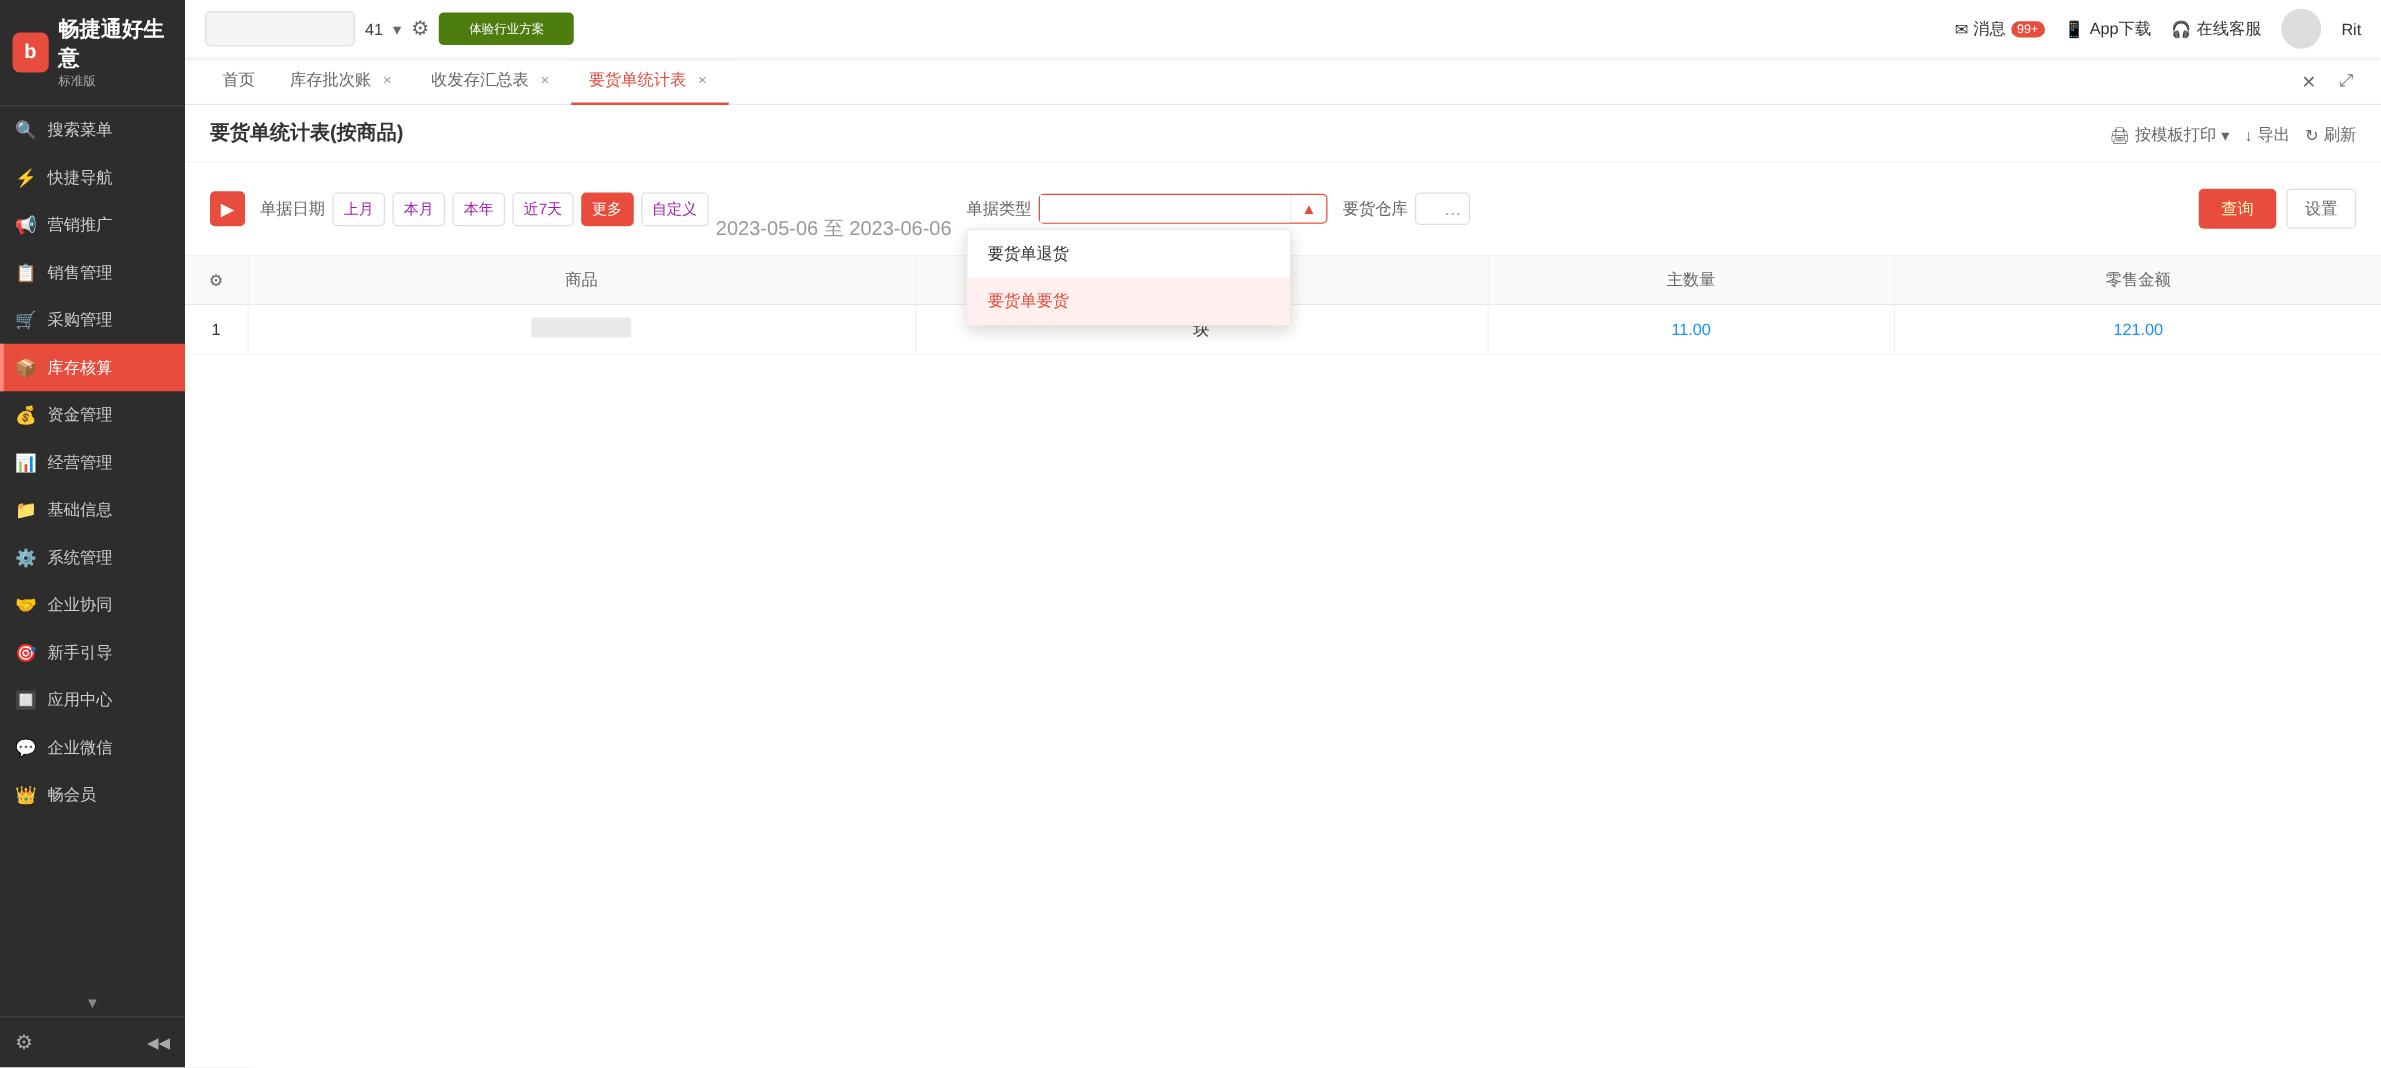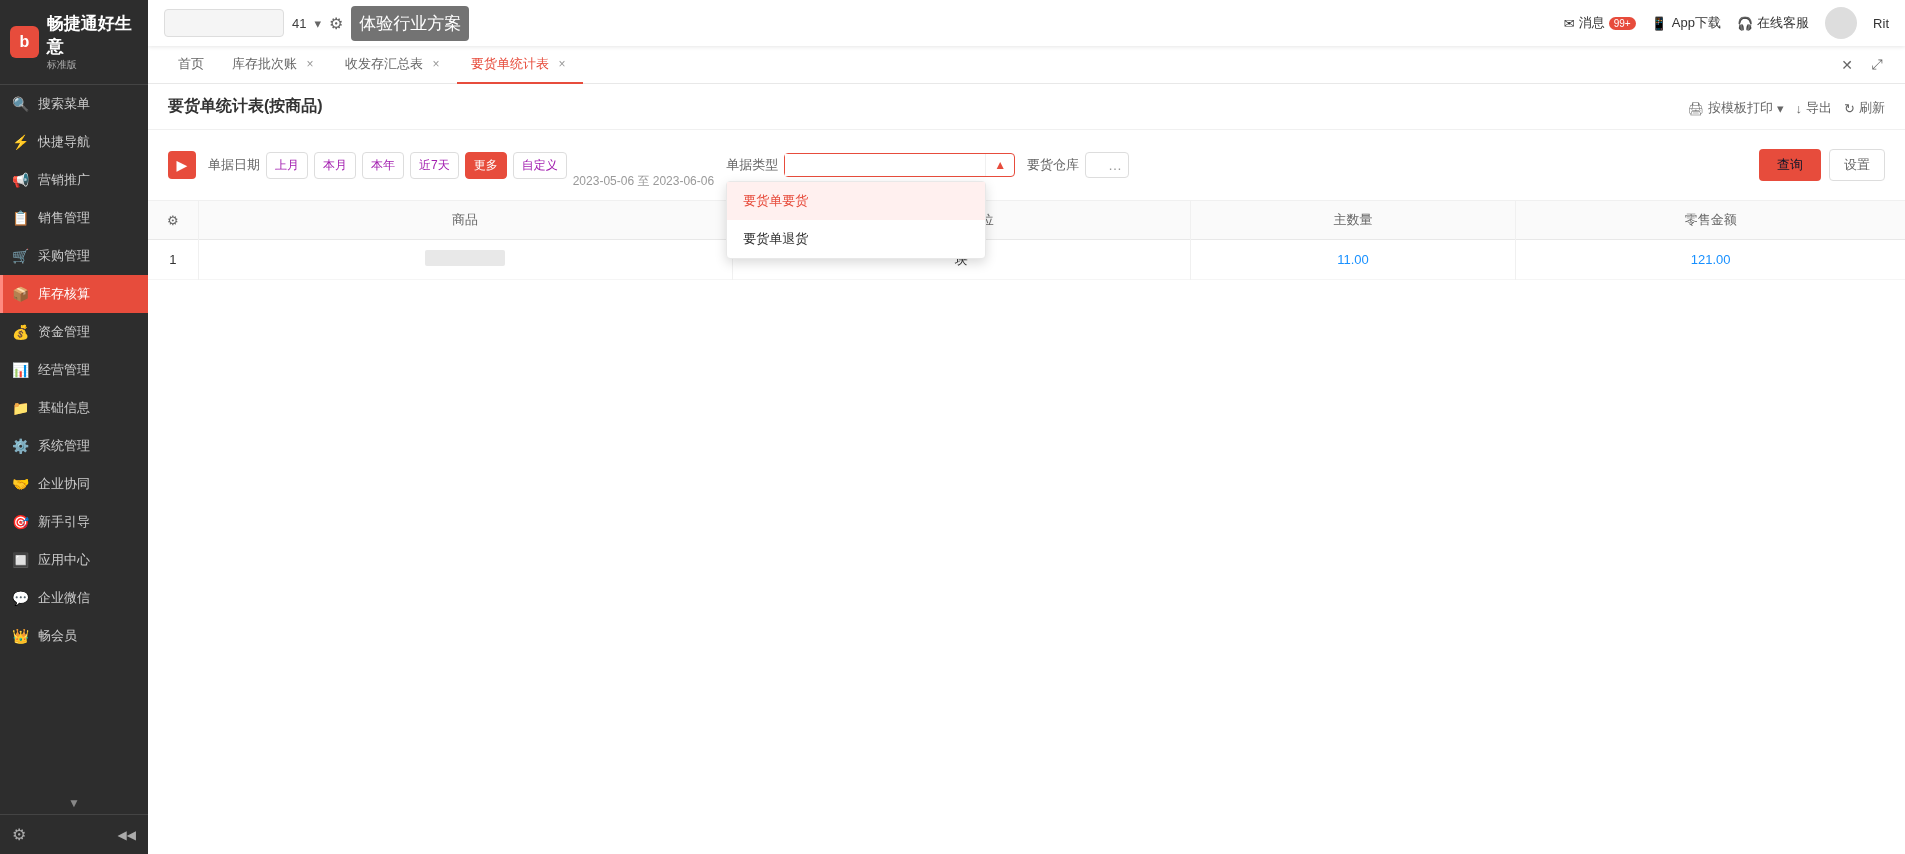--- a/index.html
+++ b/index.html
@@ -143,26 +143,26 @@
       gap: 4px;
       color: #666;
       cursor: pointer;
     }
     .topbar-gear {
       color: #666;
       cursor: pointer;
       font-size: 16px;
     }
     .topbar-trial-btn {
-      background: #737373;
+      background: #4d7c0f;
       color: #fff;
       border: none;
       border-radius: 4px;
-      padding: 6px 8px;
-      font-size: 17px;
+      padding: 6px 24px;
+      font-size: 10px;
       cursor: pointer;
       font-family: inherit;
     }
     .topbar-right {
       display: flex;
       align-items: center;
       gap: 16px;
     }
     .topbar-msg {
       display: flex;
@@ -336,21 +336,21 @@
       font-size: 12px;
       color: #a21caf;
       background: #fff;
     }
     .date-btn.more {
       background: #e74c3c;
       color: #fff;
       border-color: #e74c3c;
     }
     .date-range {
-      font-size: 12px;
+      font-size: 16px;
       color: #999;
       margin-top: 33px;
     }
     .filter-input-group {
       display: flex;
       align-items: center;
       border: 1px solid #e74c3c;
       border-radius: 4px;
       overflow: visible;
       position: relative;
@@ -389,21 +389,21 @@
       color: #999;
       font-size: 14px;
     }
     .filter-actions {
       margin-left: auto;
       display: flex;
       gap: 8px;
     }
     .btn-query {
       background: #e74c3c;
-      color: #0f172a;
+      color: #fef9c3;
       border: none;
       border-radius: 4px;
       padding: 6px 18px;
       font-size: 13px;
       cursor: pointer;
       font-family: Liberation Sans, sans-serif;
     }
     .btn-settings {
       background: #fff;
       color: #666;
@@ -692,22 +692,22 @@
         </div>
 
         <div class="filter-group" style="position:relative;">
           <span class="filter-label">单据类型</span>
           <div class="filter-input-group">
             <input class="filter-input" type="text" placeholder="" style="">
             <span class="filter-input-arrow">▲</span>
           </div>
 
           <div class="dropdown-menu">
+            <div class="dropdown-item">要货单退货</div>
             <div class="dropdown-item selected">要货单要货</div>
-            <div class="dropdown-item">要货单退货</div>
           </div>
         </div>
 
         <div class="filter-group">
           <span class="filter-label">要货仓库</span>
           <div class="filter-warehouse">
             <span class="filter-warehouse-label"></span>
             <span class="filter-warehouse-more">…</span>
           </div>
         </div>

